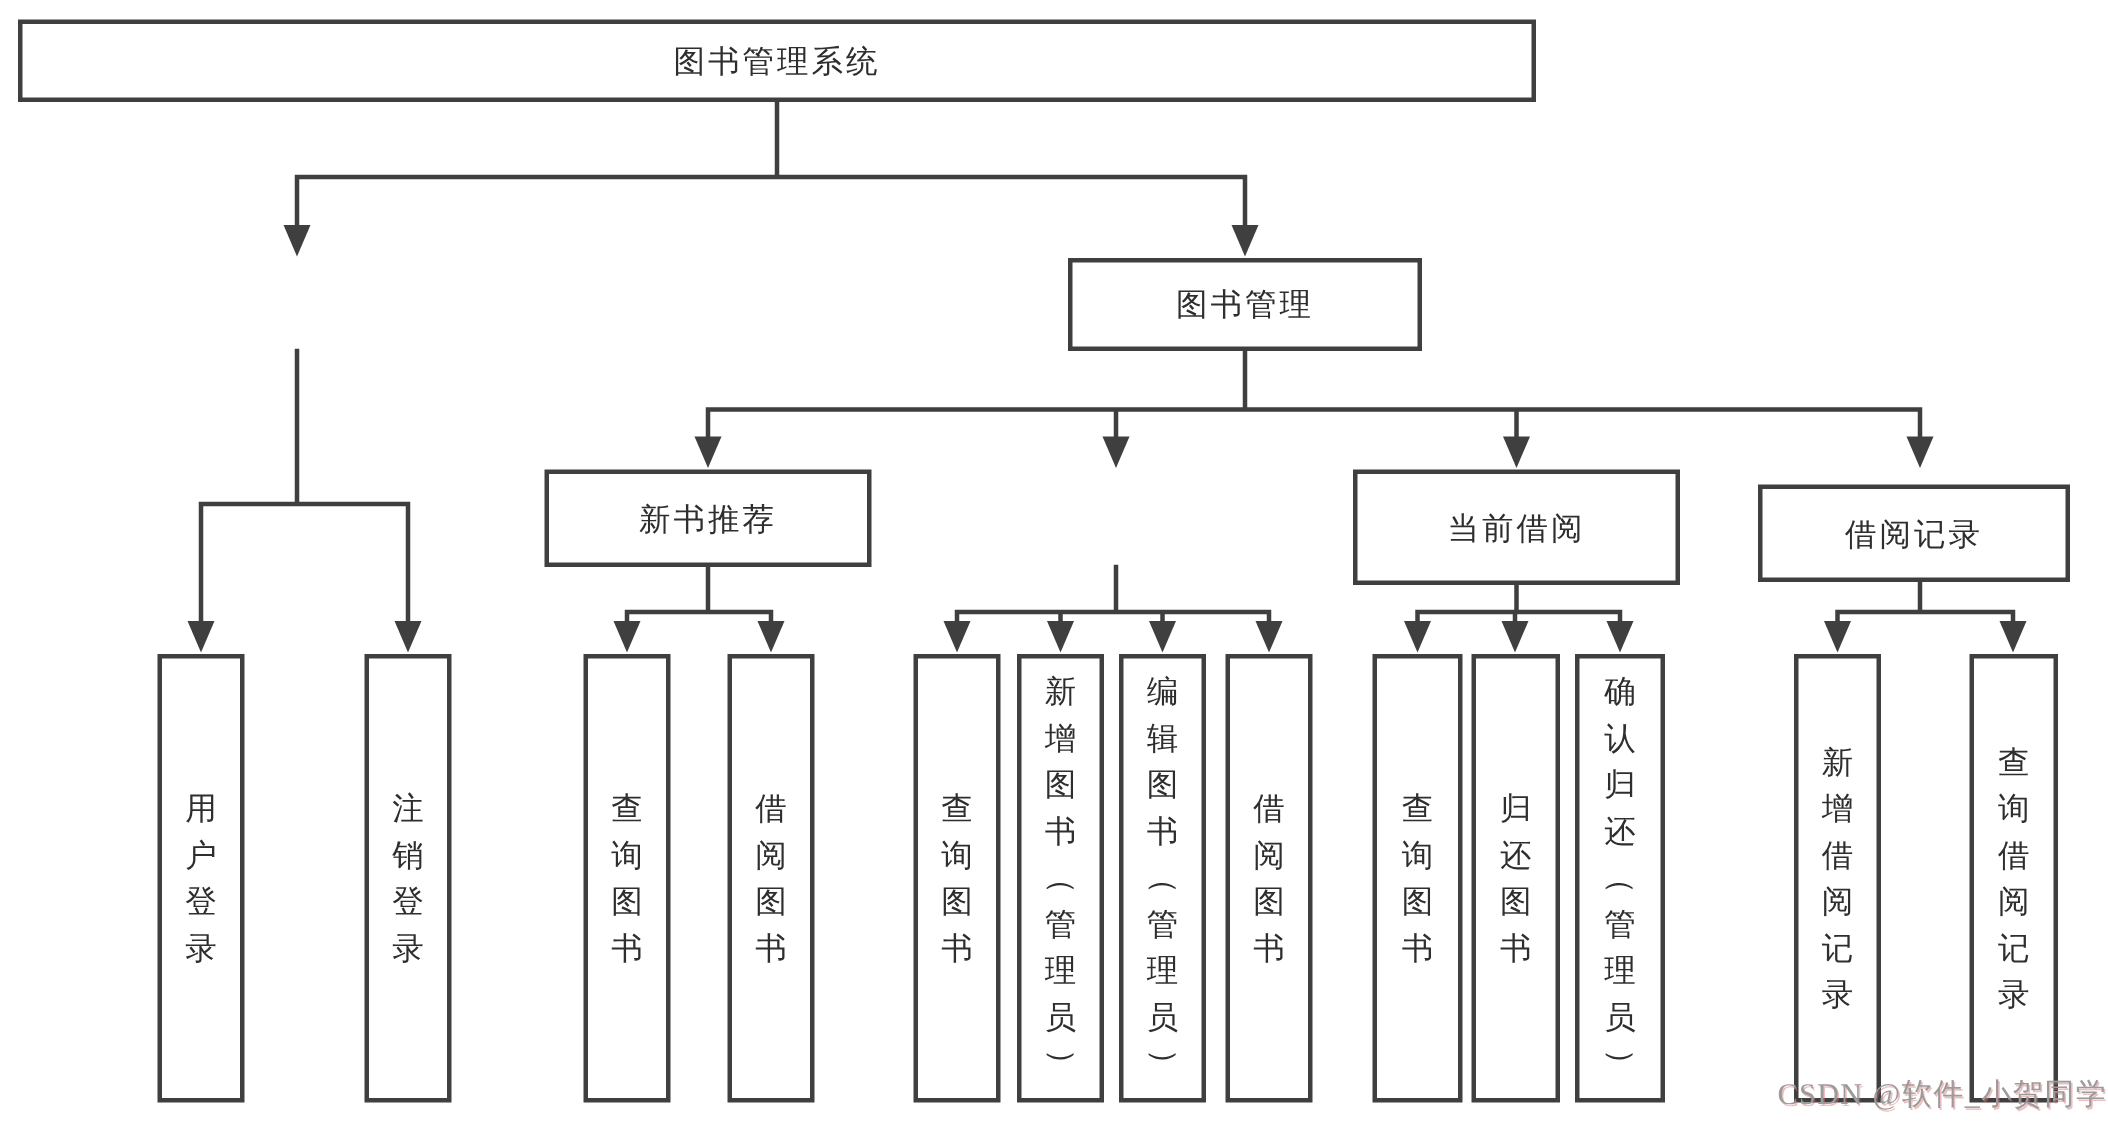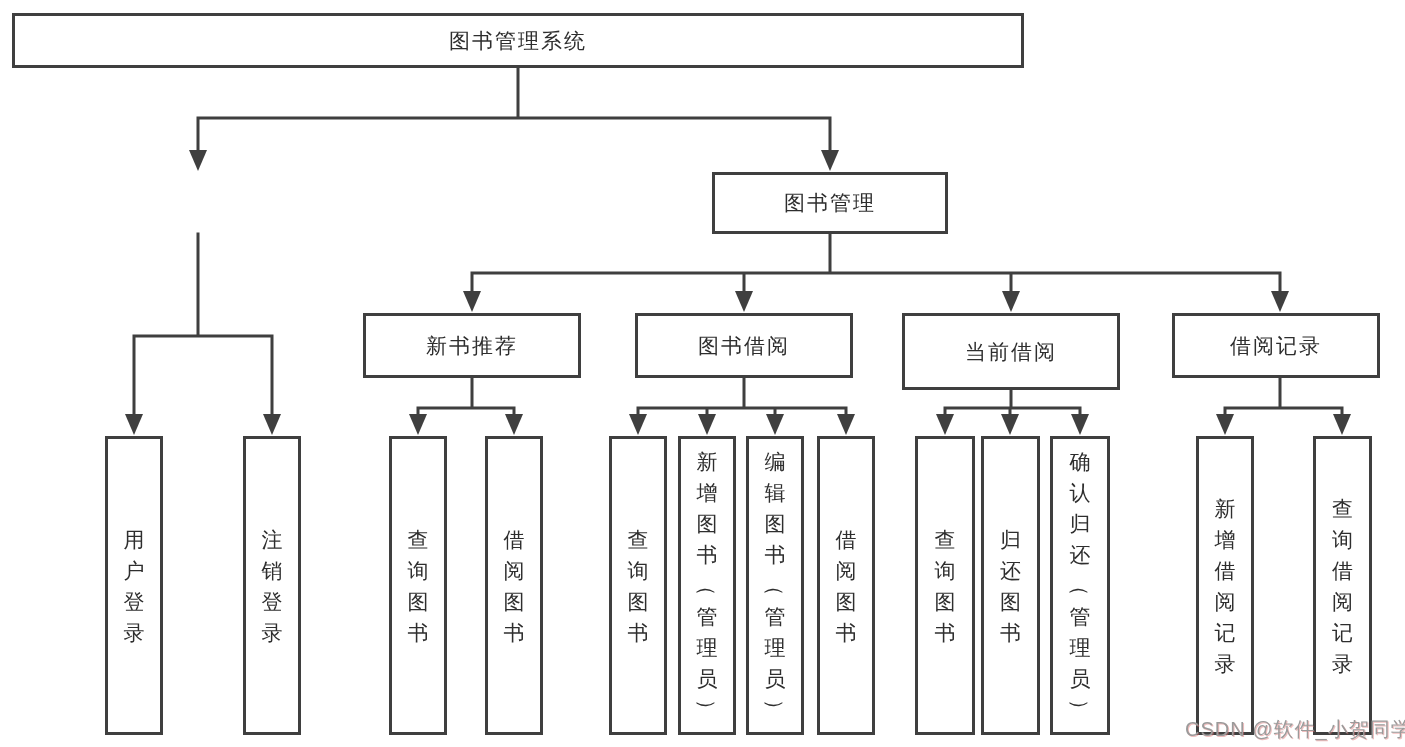--- a/index.html
+++ b/index.html
@@ -1,18 +1,18 @@
 <!DOCTYPE html>
 <html><head>
 <meta charset="utf-8">
 <style>
   html,body{margin:0;padding:0;background:#ffffff;}
   .stage{
     position:relative;width:1405px;height:747px;background:#ffffff;overflow:hidden;
-    font-family:Liberation Sans, sans-serif;
+    font-family:Liberation Serif, serif;
   }
   .connectors{position:absolute;left:0;top:0;z-index:1;}
   .node{
     position:absolute;z-index:2;box-sizing:border-box;
     background:#ffffff;border:3px solid #3f3f3f;
     display:flex;align-items:center;justify-content:center;
     color:#2e2e2e;font-size:21px;letter-spacing:2px;white-space:nowrap;
   }
   .node .hlabel{display:block;}
   .vnode{letter-spacing:0;}
@@ -78,27 +78,24 @@
     <span class="hlabel">图书管理系统</span>
   </div>
 
   <div class="node" style="left:712px;top:172px;width:236px;height:62px">
     <span class="hlabel">图书管理</span>
   </div>
 
   <div class="node" style="left:363px;top:313px;width:218px;height:65px">
     <span class="hlabel">新书推荐</span>
   </div>
-  <div class="node" style="left:635px;top:313px;width:218px;height:65px">
-    <span class="hlabel">图书借阅</span>
-  </div>
   <div class="node" style="left:902px;top:313px;width:218px;height:77px">
     <span class="hlabel">当前借阅</span>
   </div>
-  <div class="node" style="left:1172px;top:313px;width:208px;height:65px">
+  <div class="node" style="left:1172px;top:323px;width:208px;height:65px">
     <span class="hlabel">借阅记录</span>
   </div>
 
   <div class="node vnode" style="left:105px;top:436px;width:58px;height:299px">
     <span class="vtext">
         <span class="vchar">用</span>
         <span class="vchar">户</span>
         <span class="vchar">登</span>
         <span class="vchar">录</span>
       </span>

